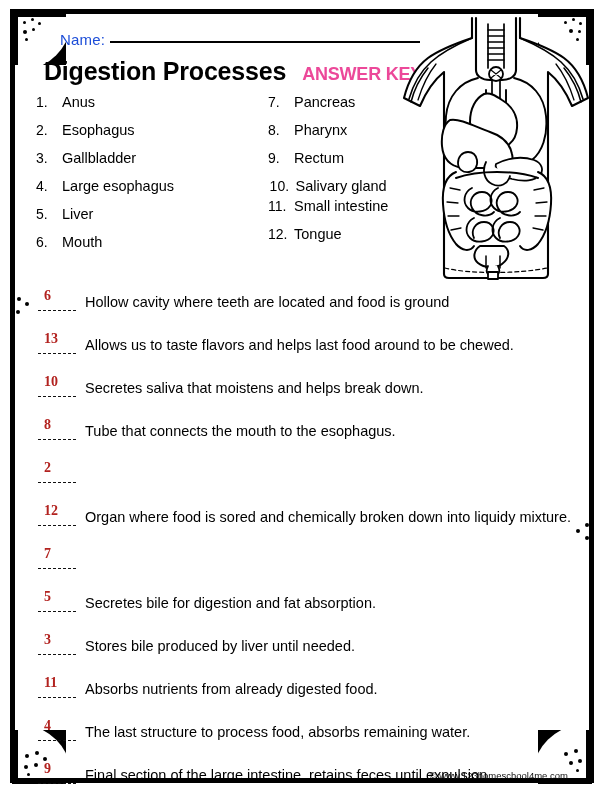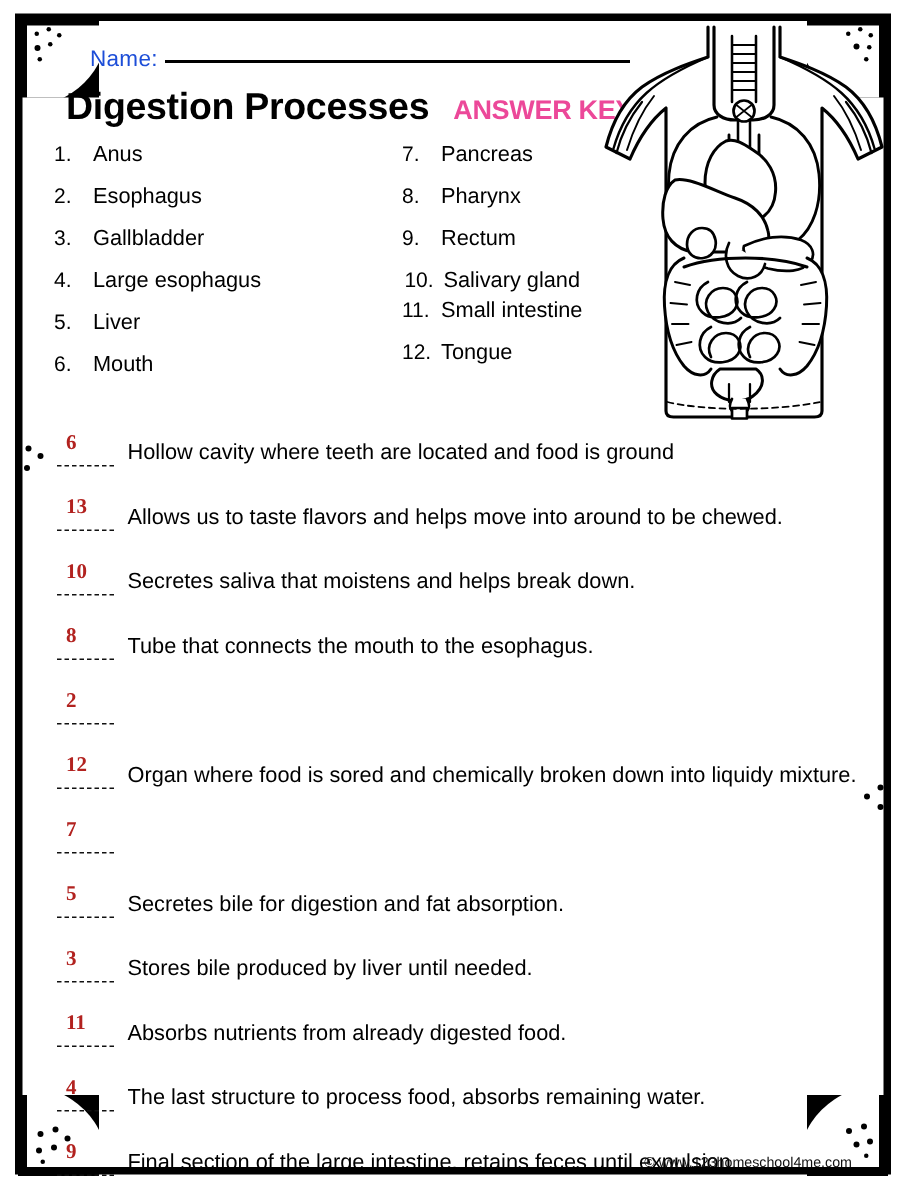--- a/index.html
+++ b/index.html
@@ -427,21 +427,21 @@
         <span class="ans-rule"></span>
       </span>
       <span class="ans-text">Hollow cavity where teeth are located and food is ground</span>
     </div>
 
     <div class="ans-row">
       <span class="ans-blank">
         <span class="ans-digit">13</span>
         <span class="ans-rule"></span>
       </span>
-      <span class="ans-text">Allows us to taste flavors and helps move into around to be chewed.</span>
+      <span class="ans-text">Allows us to taste flavors and helps last food around to be chewed.</span>
     </div>
 
     <div class="ans-row">
       <span class="ans-blank">
         <span class="ans-digit">10</span>
         <span class="ans-rule"></span>
       </span>
       <span class="ans-text">Secretes saliva that moistens and helps break down.</span>
     </div>
 

